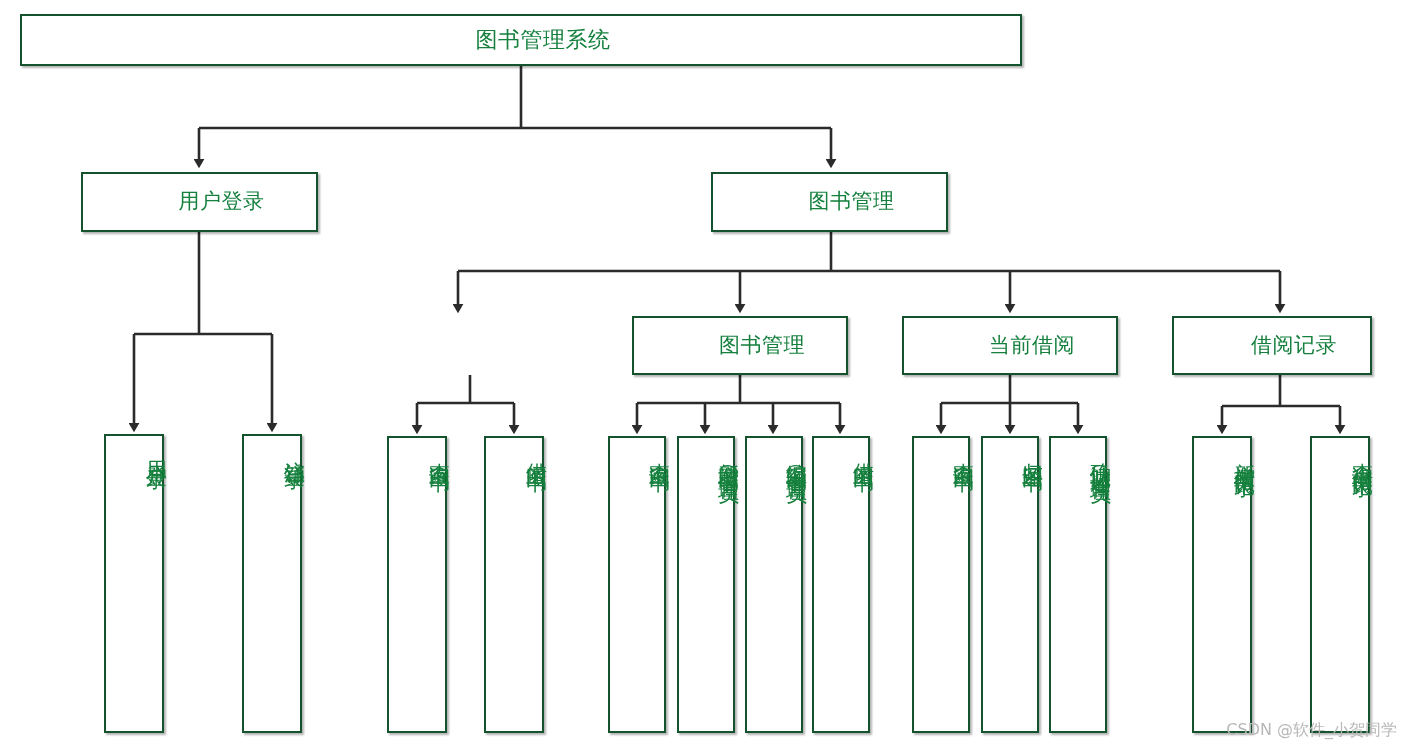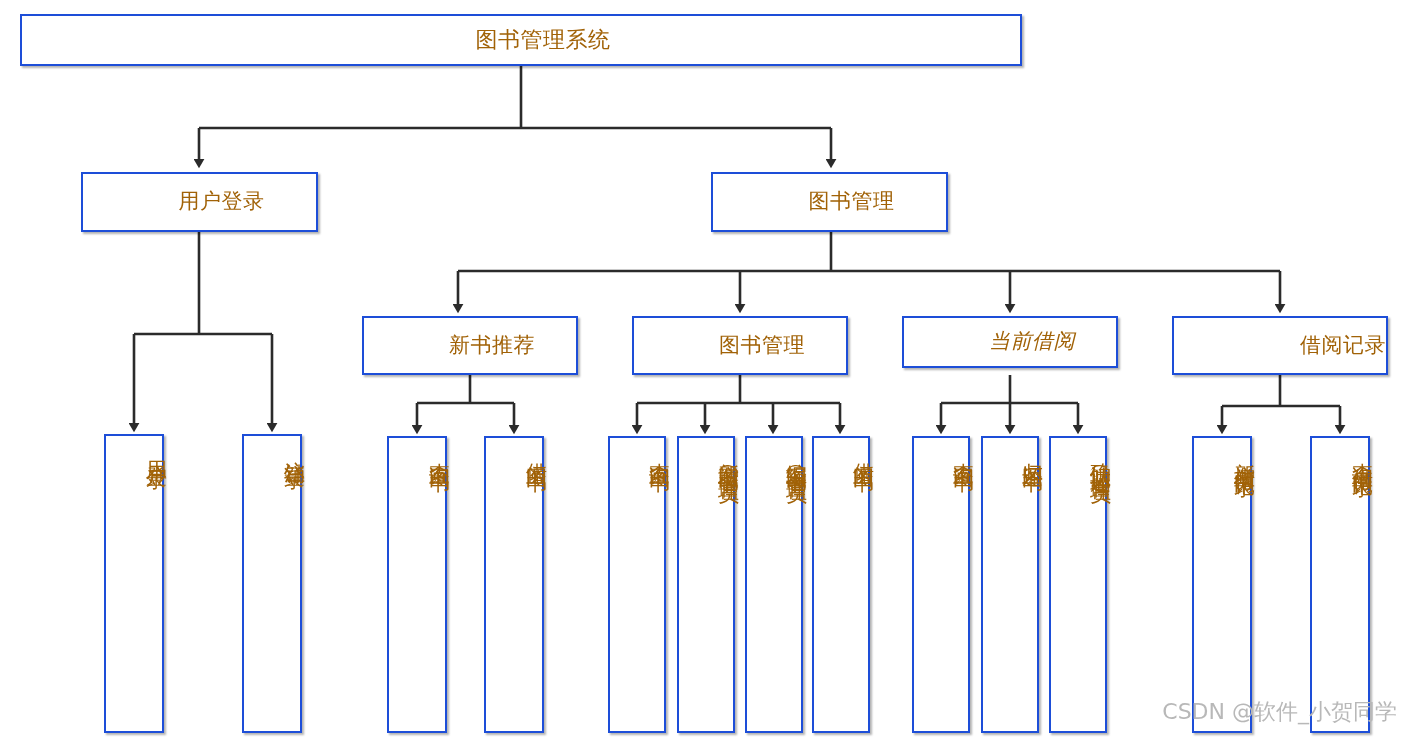--- a/index.html
+++ b/index.html
@@ -23,26 +23,26 @@
     left: 0;
     top: 0;
     width: 1405px;
     height: 747px;
     pointer-events: none;
   }
   .node {
     position: absolute;
     box-sizing: border-box;
     background: #ffffff;
-    border: 2px solid #1d4ed8;
+    border: 2px solid #14532d;
     box-shadow: 2px 2px 2px rgba(0,0,0,0.30);
     display: flex;
     align-items: center;
     justify-content: center;
-    color: #a16207;
+    color: #15803d;
     padding-left: 44px;
   }
   .node .lbl {
     display: block;
     text-align: center;
     line-height: 1.02;
     white-space: nowrap;
   }
   
   .node.h .lbl {
@@ -61,22 +61,22 @@
   .node.v .lbl {
     writing-mode: vertical-rl;
     text-orientation: upright;
     font-size: 21px;
     letter-spacing: 3px;
     line-height: 1;
   }
   #watermark {
     position: absolute;
     right: 8px;
-    bottom: 20px;
-    font-size: 22px;
+    bottom: 6px;
+    font-size: 16px;
     color: #b8b8b8;
     white-space: nowrap;
     pointer-events: none;
   }
 </style>
 </head>
 <body>
 
 <div id="canvas">
 
@@ -134,30 +134,27 @@
     <span class="lbl">图书管理系统</span>
   </div>
 
   <div class="node h" style="left:81px; top:172px; width:237px; height:60px;">
     <span class="lbl">用户登录</span>
   </div>
   <div class="node h" style="left:711px; top:172px; width:237px; height:60px;align-items:center;">
     <span class="lbl">图书管理</span>
   </div>
 
-  <div class="node h" style="left:362px; top:316px; width:216px; height:59px;">
-    <span class="lbl">新书推荐</span>
-  </div>
   <div class="node h" style="left:632px; top:316px; width:216px; height:59px;">
     <span class="lbl">图书管理</span>
   </div>
-  <div class="node h" style="left:902px; top:316px; width:216px; height:52px;font-style:italic;">
+  <div class="node h" style="left:902px; top:316px; width:216px; height:59px;">
     <span class="lbl">当前借阅</span>
   </div>
-  <div class="node h" style="left:1172px; top:316px; width:216px; height:59px;justify-content:flex-end;">
+  <div class="node h" style="left:1172px; top:316px; width:200px; height:59px;">
     <span class="lbl">借阅记录</span>
   </div>
 
   <div class="node v" style="left:104px; top:434px; width:60px; height:299px;">
     <span class="lbl">用户登录</span>
   </div>
   <div class="node v" style="left:242px; top:434px; width:60px; height:299px;">
     <span class="lbl">注销登录</span>
   </div>
 

